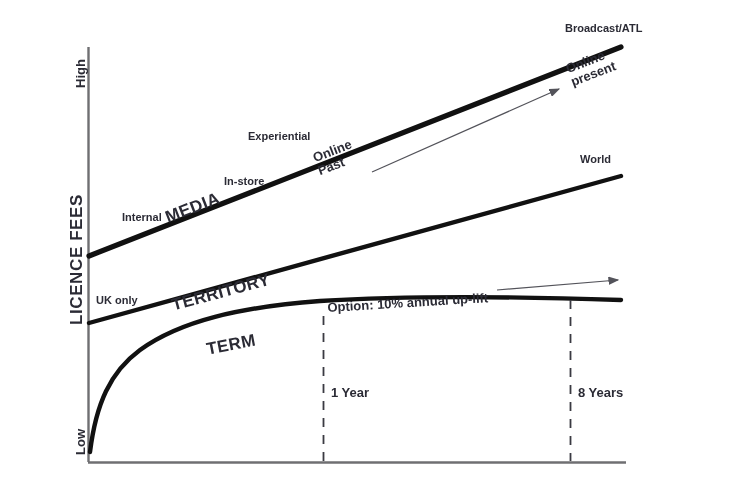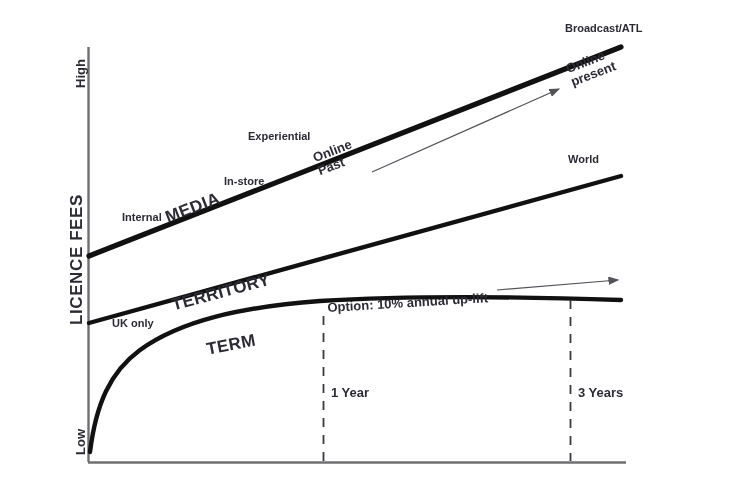--- a/index.html
+++ b/index.html
@@ -120,27 +120,27 @@
 
   <div class="lbl lbl-two-line" style="left:564px; top:63px; transform:rotate(-21deg); transform-origin:left top;">
     <div>Online</div>
     <div>present</div>
   </div>
 
   <div class="lbl lbl-plain" style="left:565px; top:23px;">Broadcast/ATL</div>
 
   <div class="lbl lbl-band" style="left:163px; top:210px; transform:rotate(-21deg); transform-origin:left top;">MEDIA</div>
 
-  <div class="lbl lbl-plain" style="left:112px; top:295px;margin-top:23px;">UK only</div>
+  <div class="lbl lbl-plain" style="left:96px; top:295px;">UK only</div>
 
-  <div class="lbl lbl-plain" style="left:568px; top:154px;text-align:right;">World</div>
+  <div class="lbl lbl-plain" style="left:580px; top:154px;text-align:right;">World</div>
 
   <div class="lbl lbl-band" style="left:170px; top:297px; transform:rotate(-15deg); transform-origin:left top;">TERRITORY</div>
 
   <div class="lbl lbl-band" style="left:205px; top:341px; transform:rotate(-11deg); transform-origin:left top;">TERM</div>
 
   <div class="lbl lbl-note" style="left:327px; top:301px; transform:rotate(-3.5deg); transform-origin:left top;">Option: 10% annual up-lift</div>
 
   <div class="lbl lbl-tick" style="left:331px; top:386px;">1 Year</div>
 
-  <div class="lbl lbl-tick" style="left:578px; top:386px;">3 Years</div>
+  <div class="lbl lbl-tick" style="left:578px; top:386px;">8 Years</div>
 
 </div>
 
 </body></html>

